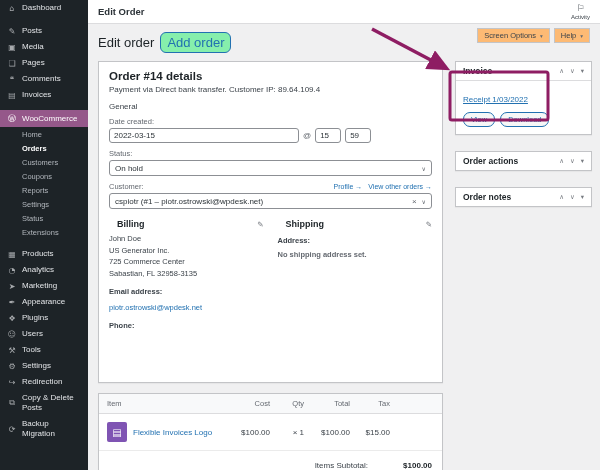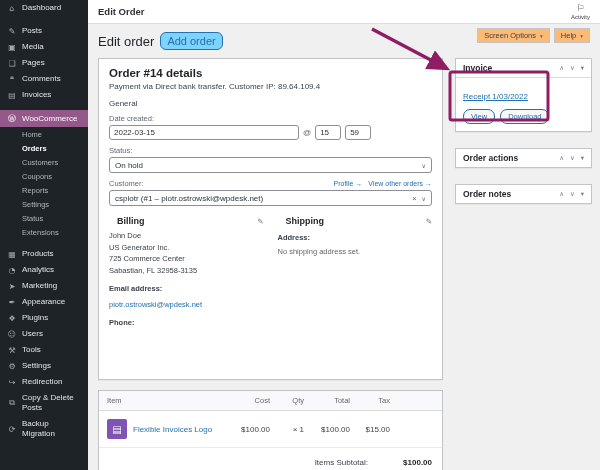--- a/index.html
+++ b/index.html
@@ -21,21 +21,21 @@
   .main { position: absolute; left: 88px; top: 0; right: 0; bottom: 0; background: #f0f0f1; }
   .topbar { height: 24px; background: #fff; border-bottom: 1px solid #dcdcde; display: flex; align-items: center; justify-content: space-between; padding: 0 10px; }
   .breadcrumb { font-size: 9.5px; font-weight: 600; color: #2c3338; }
   .activity { display: flex; flex-direction: column; align-items: center; line-height: 1; color: #3c434a; cursor: pointer; }
   .activity .ic { font-size: 9px; font-family: "DejaVu Sans", sans-serif; }
   .activity .albl { font-size: 6px; margin-top: 1px; }
 
   .titlerow { display: flex; align-items: flex-start; justify-content: space-between; padding: 4px 10px 6px; }
   .titleleft { display: flex; align-items: center; gap: 6px; margin-top: 4px; }
   .h1 { font-size: 13px; font-weight: 400; color: #1d2327; }
-  .addorder { font-size: 11px; color: #2271b1; background: #7dd3fc; border: 1px solid #2271b1; border-radius: 6px; padding: 2px 6px; cursor: pointer; font-family: inherit; }
+  .addorder { font-size: 13px; color: #2271b1; background: #86efac; border: 1px solid #2271b1; border-radius: 6px; padding: 2px 6px; cursor: pointer; font-family: inherit; }
   .tabs { display: flex; gap: 4px; }
   .tabbtn { font-size: 7.5px; color: #3c434a; background: #fdba74; border: 1px solid #c3c4c7; padding: 2px 6px; display: flex; gap: 4px; align-items: center; cursor: pointer; font-family: inherit; }
   .tabbtn .caret { font-size: 5.5px; color: #646970; }
 
   .content { display: flex; gap: 12px; padding: 2px 8px 0 10px; align-items: flex-start; }
   .leftcol { width: 345px; flex: none; }
   .rightcol { flex: 1; min-width: 0; }
   .card { background: #fff; border: 1px solid #c3c4c7; box-shadow: 0 1px 1px rgba(0,0,0,.04); }
 
   
@@ -55,21 +55,21 @@
   .links { font-size: 7px; display: flex; gap: 6px; }
   .link { color: #2271b1; cursor: pointer; text-decoration: none; }
   .cols { display: flex; gap: 14px; margin-top: 10px; }
   .col { flex: 1; min-width: 0; }
   .colhead { display: flex; justify-content: space-between; align-items: center; padding-left: 8px; }
   .colhead .h { font-size: 9px; font-weight: bold; color: #1d2327; }
   .pencil { font-size: 7.5px; color: #646970; cursor: pointer; font-family: "DejaVu Sans", sans-serif; }
   .addr { font-size: 7.5px; color: #3c434a; line-height: 1.55; margin-top: 4px; }
   .sublabel { font-size: 7.5px; font-weight: bold; color: #3c434a; margin-top: 7px; }
   .vlink { font-size: 7.5px; }
-  .muted { color: #646970; }
+  .muted { color: #646970; font-weight: bold; }
 
   
   .itemshead { display: grid; grid-template-columns: 1fr 48px 34px 46px 40px 44px; padding: 5px 8px; font-size: 7.5px; color: #646970; border-bottom: 1px solid #dcdcde; background: #f8f9fa; }
   .num { text-align: right; }
   .itemrow { display: grid; grid-template-columns: 1fr 48px 34px 46px 40px 44px; padding: 8px; align-items: center; border-bottom: 1px solid #ebebeb; font-size: 8px; color: #3c434a; }
   .prod { display: flex; align-items: center; gap: 6px; }
   .tile { width: 20px; height: 20px; background: #7f54b3; border-radius: 2px; color: #fff; display: flex; align-items: center; justify-content: center; font-size: 10px; flex: none; font-family: "DejaVu Sans", sans-serif; }
   .prodlink { color: #2271b1; font-size: 8px; white-space: nowrap; cursor: pointer; }
   .totals { padding: 6px 10px 8px; display: flex; flex-direction: column; align-items: flex-end; }
   .trow { display: flex; justify-content: flex-end; gap: 16px; padding: 4px 0; border-bottom: 1px solid #f0f0f1; width: 170px; }

